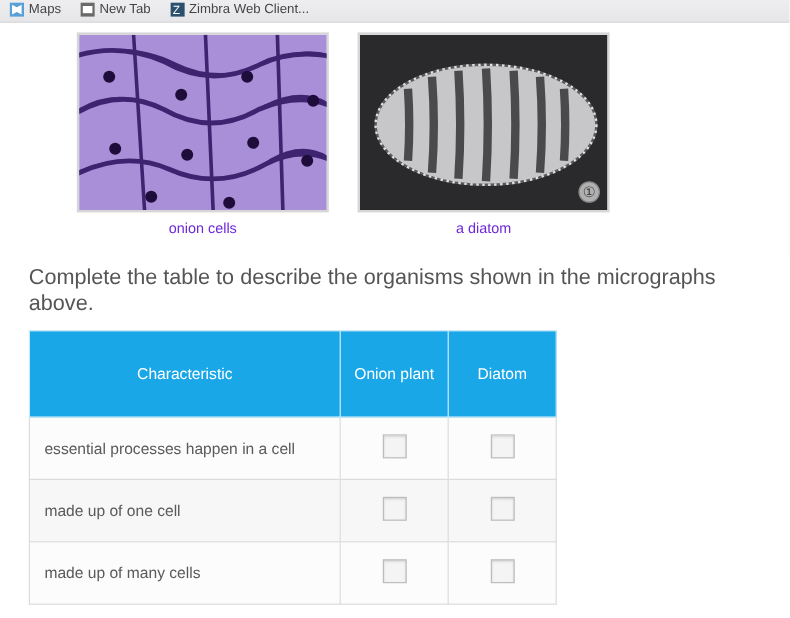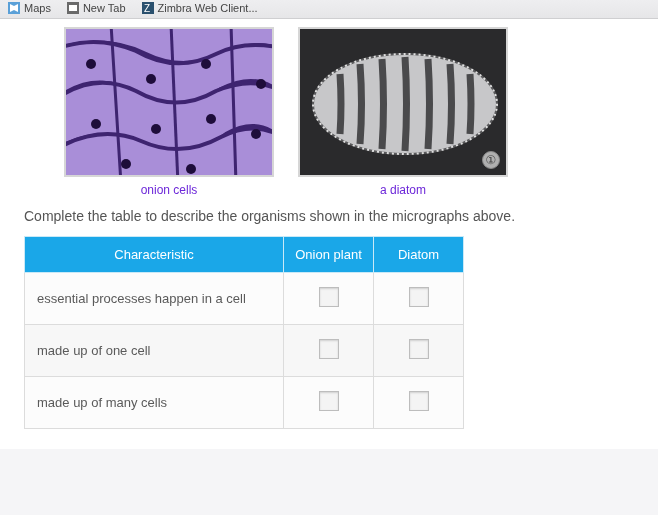--- a/index.html
+++ b/index.html
@@ -27,28 +27,28 @@
   .content { padding: 8px 24px 20px 24px; background: #fff; }
   .imgrow { display: flex; gap: 24px; margin-left: 40px; }
   .imgbox { display: flex; flex-direction: column; align-items: center; }
   .micrograph {
     width: 210px; height: 150px;
     border: 2px solid #d6d6d6;
     position: relative;
     overflow: hidden;
   }
   .caption { font-size: 12px; color: #6d28d9; margin-top: 6px; }
-  .prompt { margin: 11px 0 12px 0; font-size: 14px; color: #555; }
+  .prompt { margin: 24px 0 12px 0; font-size: 18px; color: #555; }
   table.tbl { border-collapse: collapse; width: 440px; }
   table.tbl th {
     background: #1aa7e8;
     color: #fff;
     font-weight: normal;
     font-size: 13px;
-    padding: 10px 8px;
+    padding: 28px 8px;
     border: 1px solid #c9e9f7;
     text-align: center;
   }
   table.tbl td {
     border: 1px solid #dcdcdc;
     padding: 14px 12px;
     background: #fcfcfc;
     font-size: 13px;
     color: #5a5a5a;
   }

